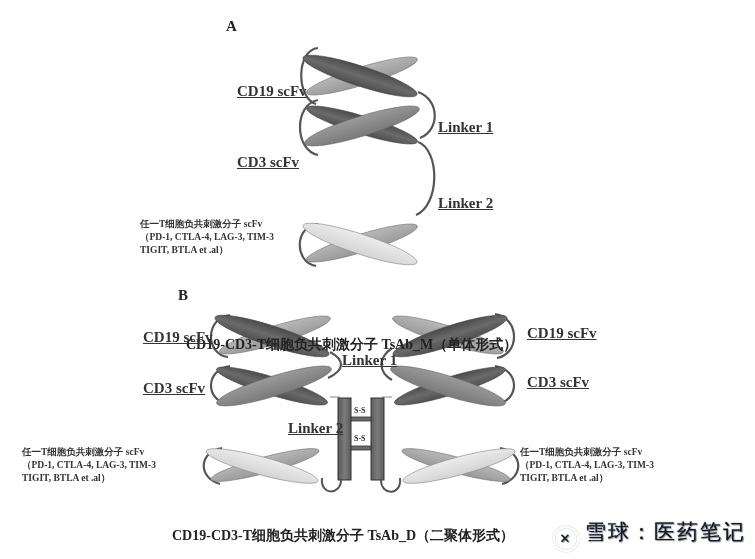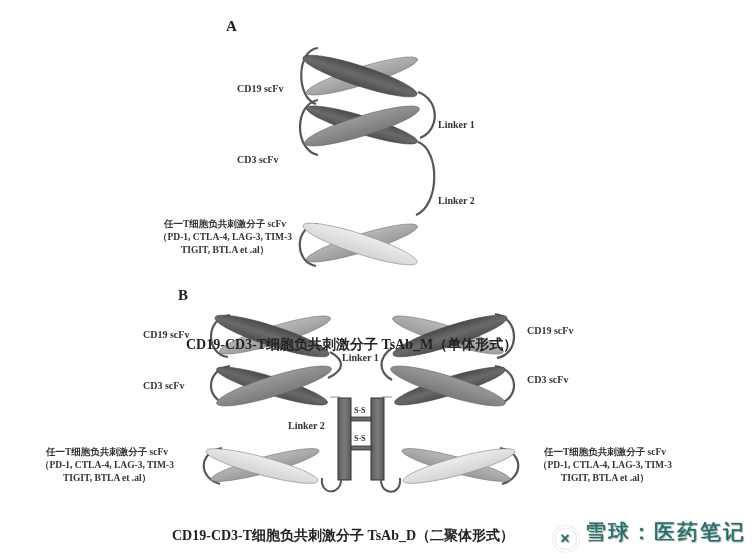--- a/index.html
+++ b/index.html
@@ -1,25 +1,25 @@
 <!DOCTYPE html>
 <html><head>
   <meta charset="utf-8">
   <style>
     html, body { margin: 0; padding: 0; background: #ffffff; }
     body { width: 755px; height: 559px; position: relative; overflow: hidden;
       font-family: "Liberation Serif", "DejaVu Serif", serif; color: #222; }
     #canvas { position: absolute; left: 0; top: 0; width: 755px; height: 559px; }
     .lbl { position: absolute; font-weight: bold; color: #333; white-space: nowrap; }
-    .sm { font-size: 10px; }
+    .sm { font-size: 15px; text-decoration: underline; }
     .panel-letter { font-size: 15px; color: #222; }
     .caption { font-size: 14px; color: #222; }
-    .multi { text-align: center; line-height: 13px; font-size: 9.5px; }
+    .multi { text-align: left; line-height: 13px; font-size: 9.5px; }
     .watermark { position: absolute; left: 553px; top: 518px; font-family: "DejaVu Sans", sans-serif;
-      font-size: 21px; color: #0f766e; letter-spacing: 2px; white-space: nowrap;
+      font-size: 21px; color: #0f172a; letter-spacing: 2px; white-space: nowrap;
       text-shadow: 0 0 1px #777, 0 0 1px #777, 1px 1px 1px #999; }
     .wm-icon { display: inline-block; width: 22px; height: 22px; border: 2px solid #ffffff;
       border-radius: 50%; box-shadow: 0 0 1px #777, inset 0 0 1px #777; vertical-align: -4px;
       margin-right: 6px; text-align: center; font-size: 13px; line-height: 22px; }
   </style>
 </head>
 <body>
 
 <svg id="canvas" width="755" height="559" viewBox="0 0 755 559" xmlns="http://www.w3.org/2000/svg">
   <defs>

